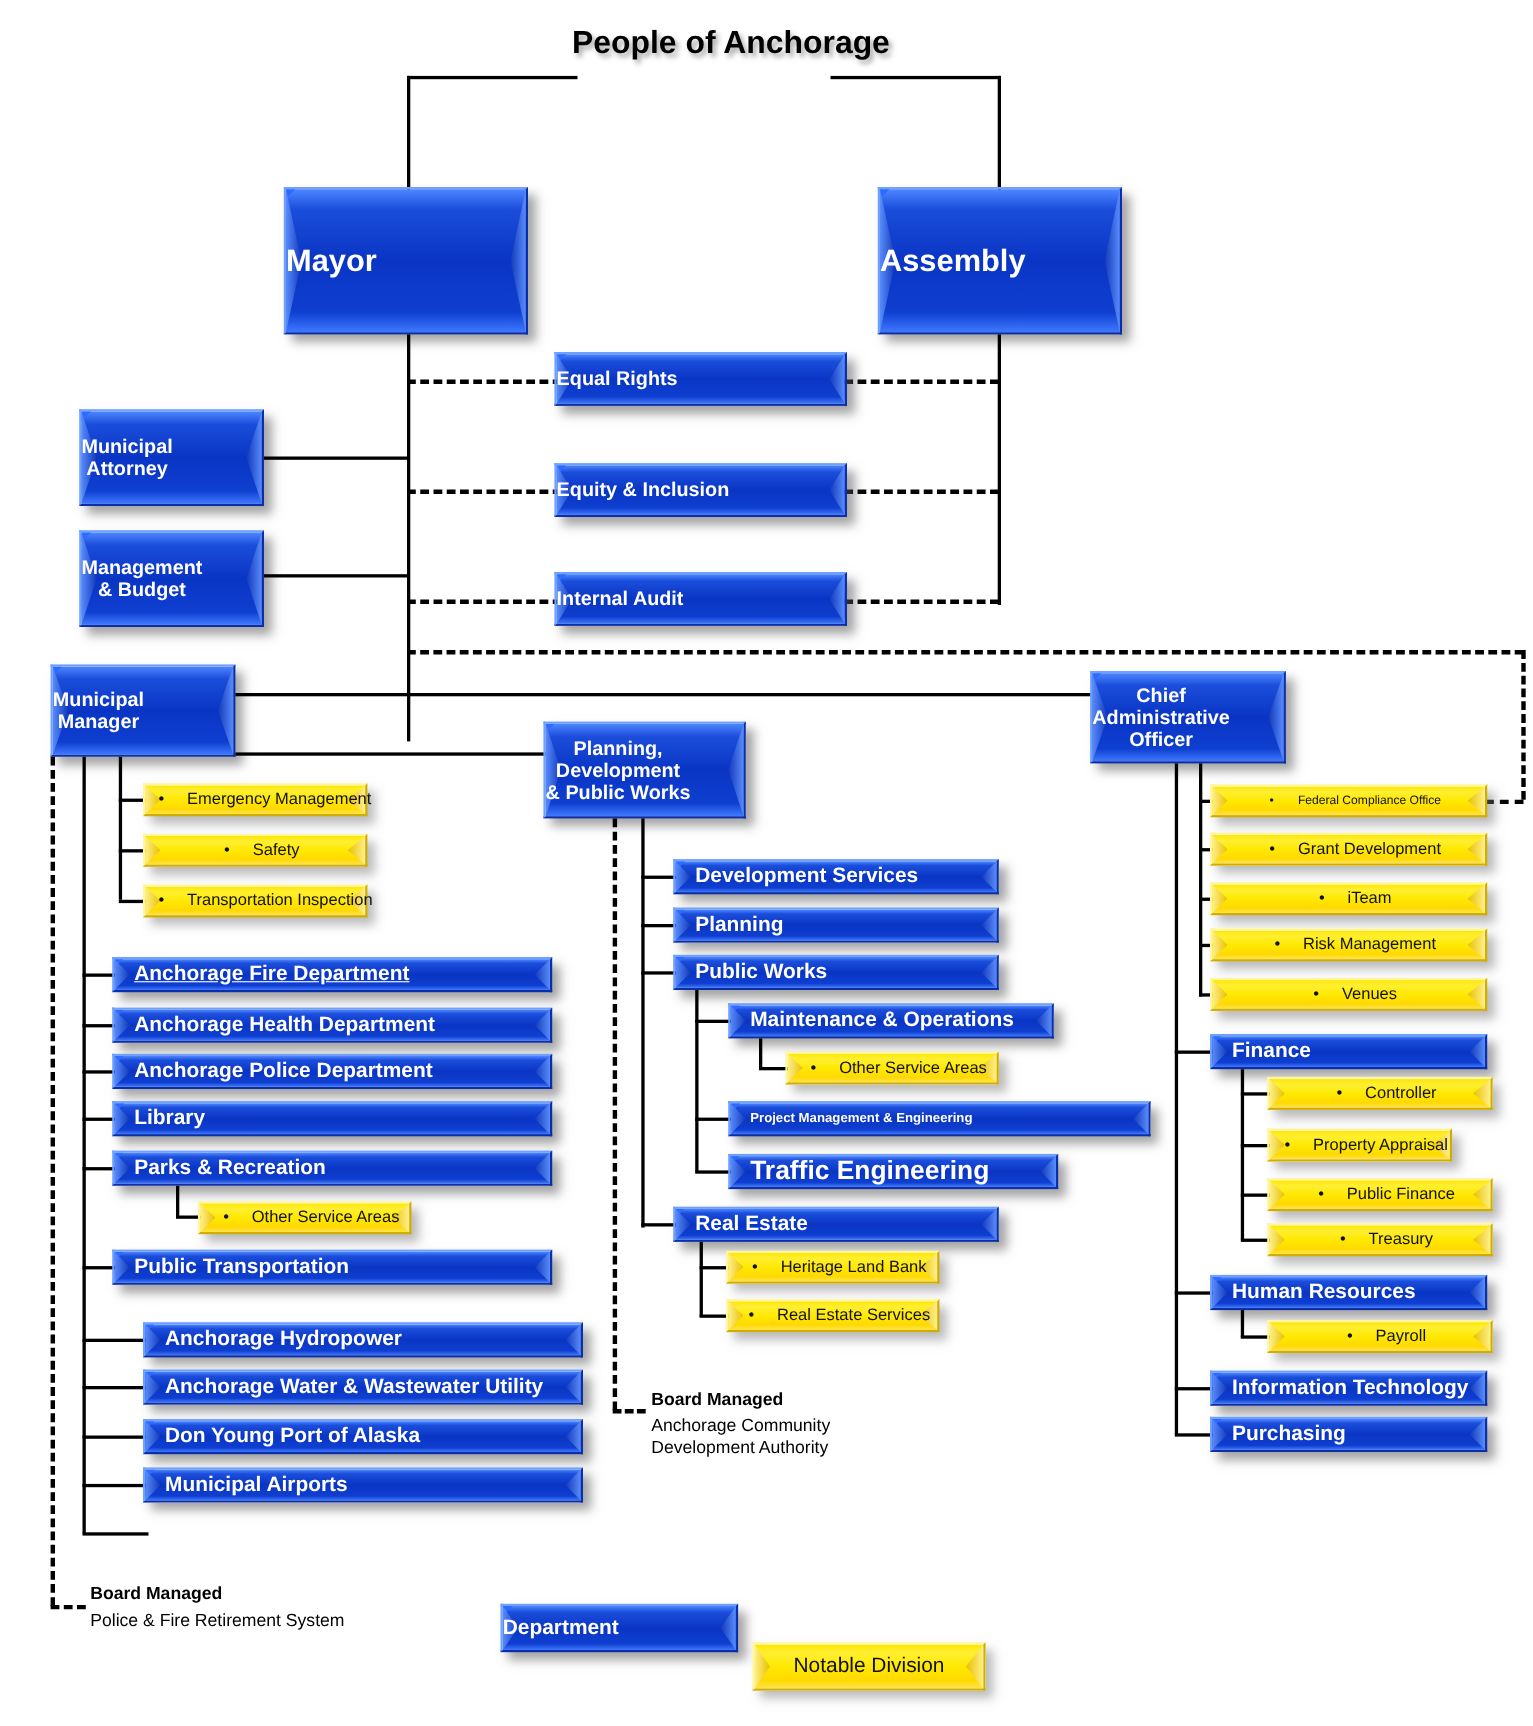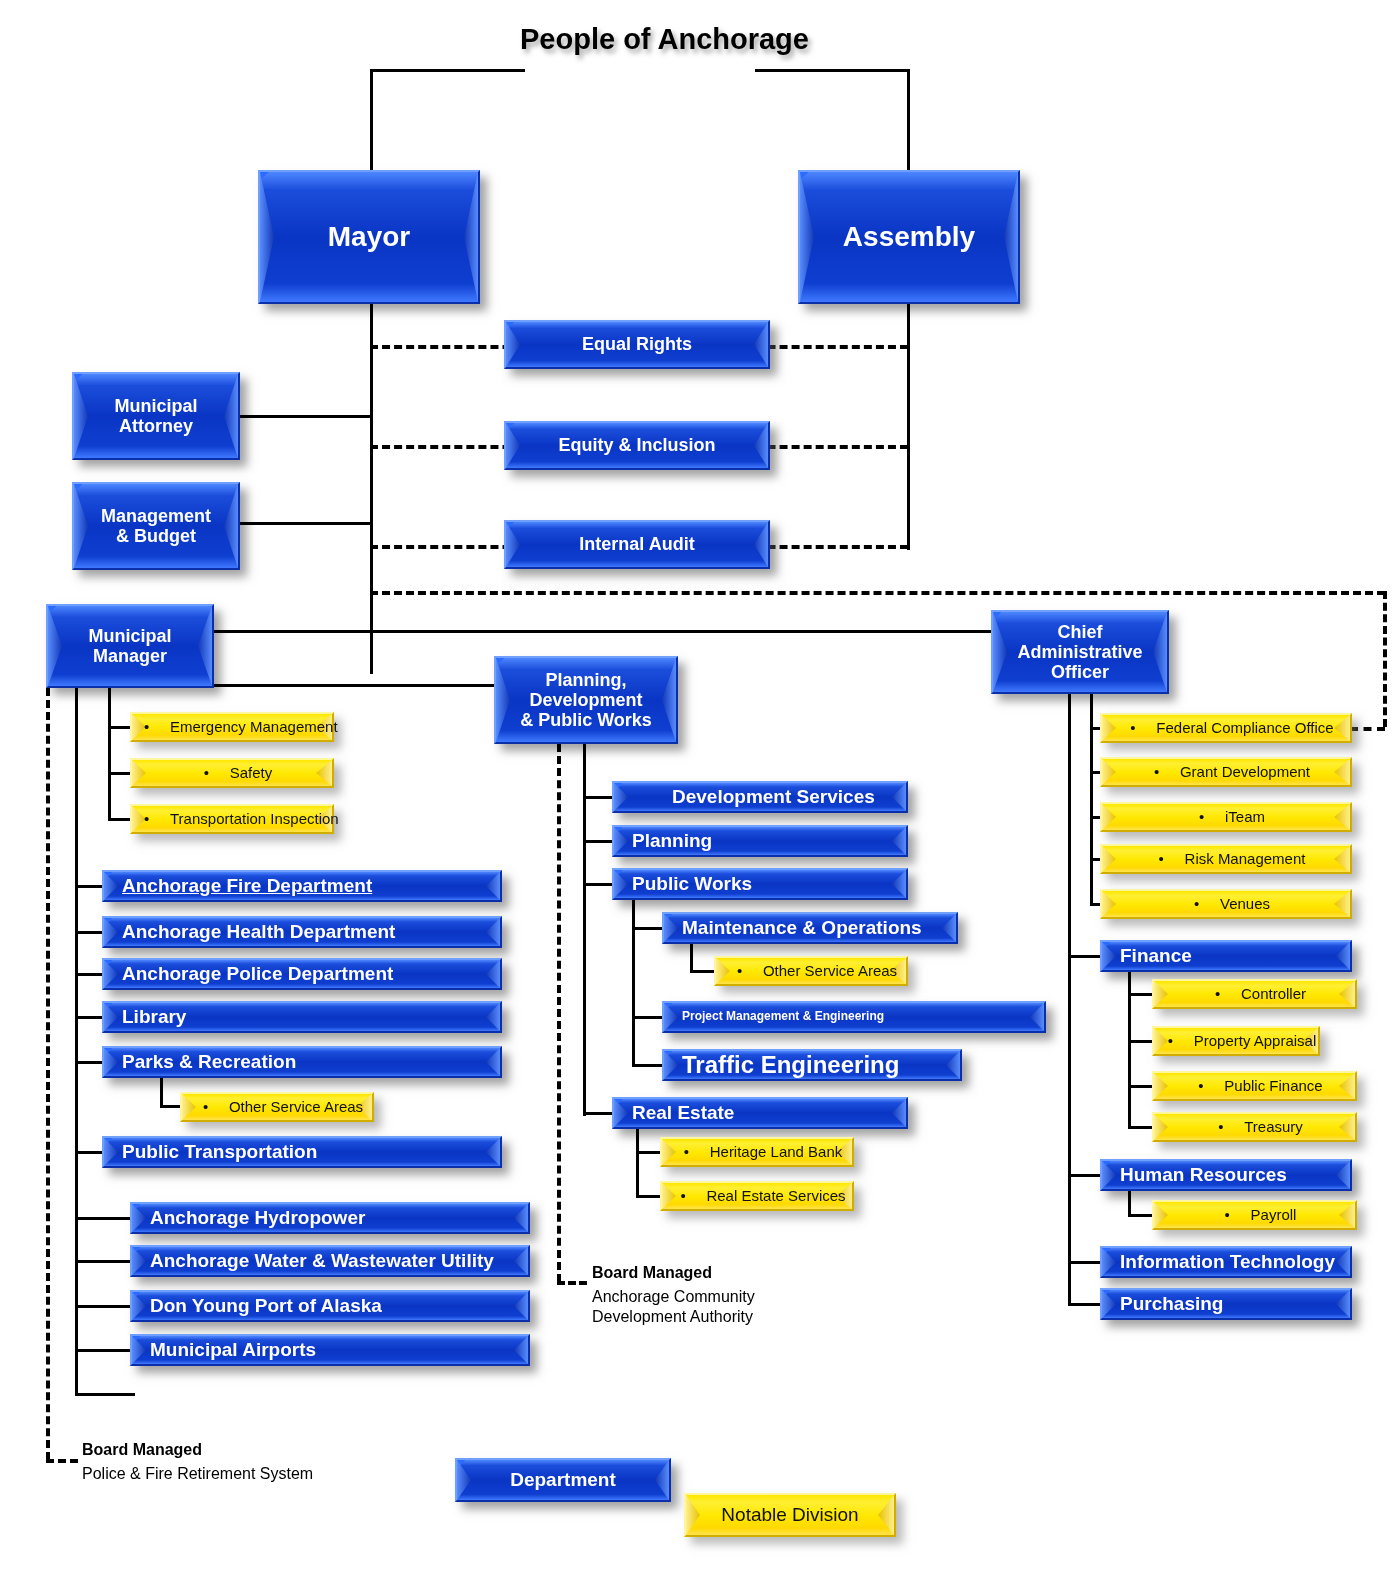--- a/index.html
+++ b/index.html
@@ -5,21 +5,21 @@
 <style>
   html,body{margin:0;padding:0;background:#ffffff;}
   body{
     font-family:"Liberation Sans", sans-serif;
     width:1394px;height:1569px;position:relative;overflow:hidden;
   }
   #chart{position:absolute;left:0;top:0;width:1394px;height:1569px;}
 
   
   .node{position:absolute;box-sizing:border-box;display:flex;
-        align-items:center;justify-content:center;text-align:center;
+        align-items:center;text-align:center;
         line-height:1.12;}
 
   
   .blue{
     color:#ffffff;font-weight:bold;
     background:
       linear-gradient(135deg,#2b6bff 0%, #2b6bff 6px, rgba(0,0,0,0) 6px),
       linear-gradient(180deg,#4d86ff 0%, #1b4ddb 14%, #0a35c4 50%, #0f3fd0 86%, #3f79ff 100%);
     border-top:2px solid #6fa0ff;
     border-left:2px solid #6fa0ff;
@@ -238,21 +238,21 @@
 Development
 &amp; Public Works</span>
   </div>
 
   <div class="dash-v" style="left:557px;top:744px;height:538px;"></div>
   <div class="dash-h" style="left:557px;top:1281px;width:30px;"></div>
 
   <div class="ln v" style="left:583px;top:744px;height:372px;"></div>
 
   <div class="ln h" style="left:583px;top:796px;width:34px;"></div>
-  <div class="node blue left" style="left:612px;top:781px;width:296px;height:32px;font-size:19px;padding-left:40px;">
+  <div class="node blue left" style="left:612px;top:781px;width:296px;height:32px;font-size:19px;">
     <span>Development Services</span>
   </div>
 
   <div class="ln h" style="left:583px;top:840px;width:34px;"></div>
   <div class="node blue left" style="left:612px;top:825px;width:296px;height:32px;font-size:19px;">
     <span>Planning</span>
   </div>
 
   <div class="ln h" style="left:583px;top:883px;width:34px;"></div>
   <div class="node blue left" style="left:612px;top:868px;width:296px;height:32px;font-size:19px;">
@@ -303,21 +303,21 @@
     <span>Chief
 Administrative
 Officer</span>
   </div>
 
   <div class="ln v" style="left:1090px;top:694px;height:212px;"></div>
 
   <div class="ln v" style="left:1068px;top:694px;height:610px;"></div>
 
   <div class="ln h" style="left:1090px;top:727px;width:28px;"></div>
-  <div class="node yellow bullet" style="left:1100px;top:713px;width:252px;height:30px;font-size:15px;">
+  <div class="node yellow bullet" style="left:1100px;top:713px;width:252px;height:30px;font-size:11px;">
     <span><span class="dot">•</span><span>Federal Compliance Office</span></span>
   </div>
 
   <div class="ln h" style="left:1090px;top:771px;width:28px;"></div>
   <div class="node yellow bullet" style="left:1100px;top:757px;width:252px;height:30px;font-size:15px;">
     <span><span class="dot">•</span><span>Grant Development</span></span>
   </div>
 
   <div class="ln h" style="left:1090px;top:816px;width:28px;"></div>
   <div class="node yellow bullet" style="left:1100px;top:802px;width:252px;height:30px;font-size:15px;">

